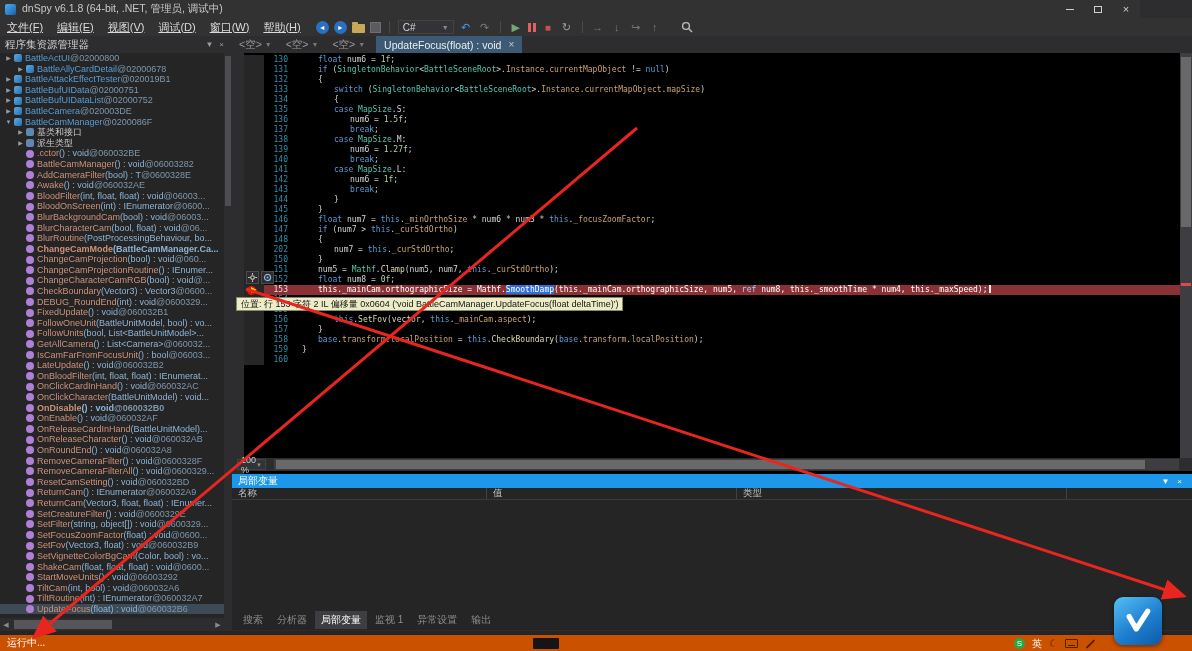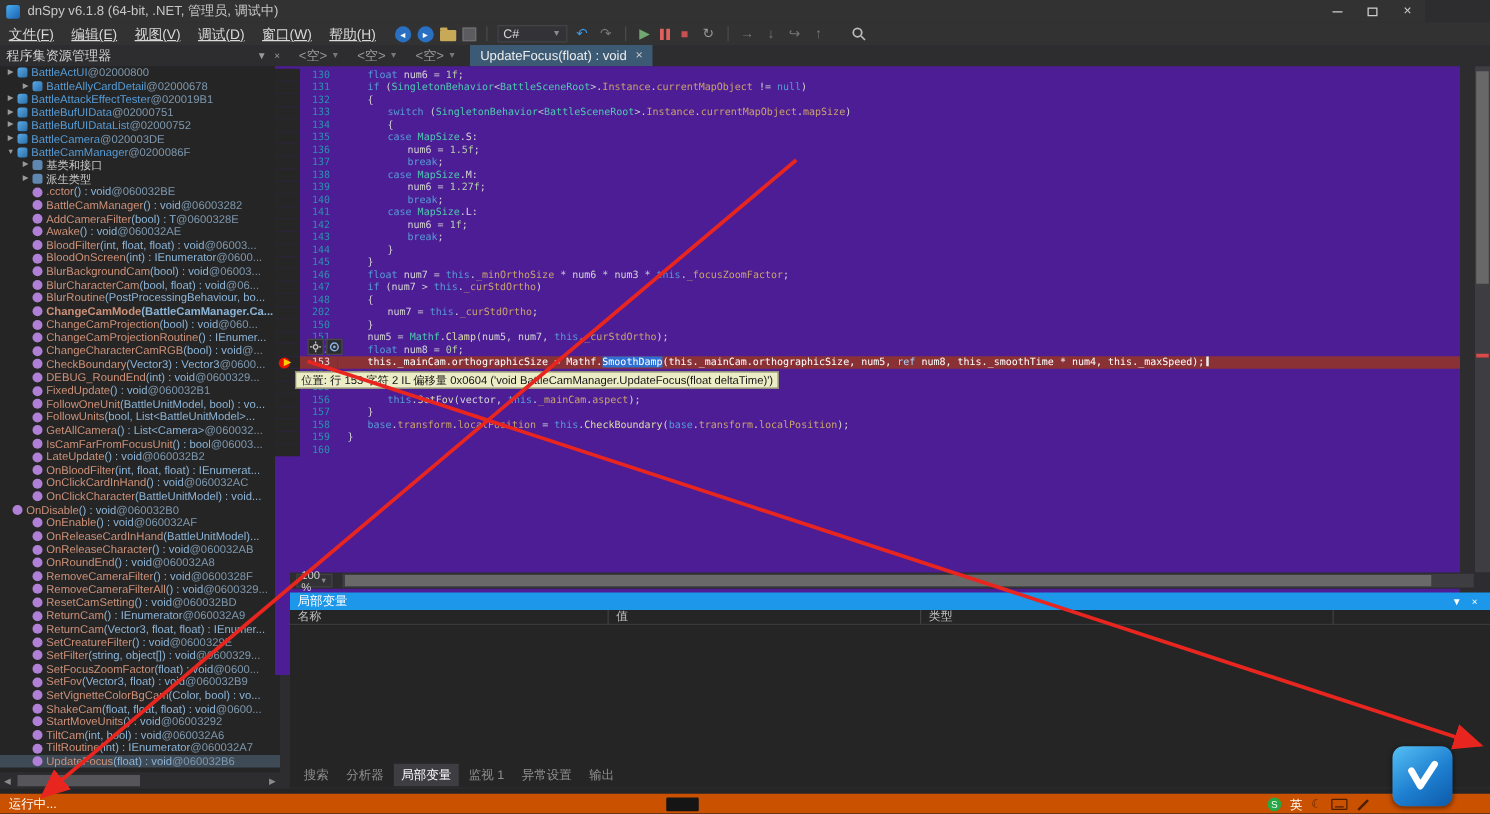--- a/index.html
+++ b/index.html
@@ -58,21 +58,21 @@
   .tree-hscroll .thumb{position:absolute;left:2px;top:0;width:98px;height:9px;background:#55555a;}
 
   
   .tabstrip{position:absolute;left:232px;top:36px;width:960px;height:17px;background:#2d2d30;display:flex;align-items:stretch;}
   .empty-tab{display:flex;align-items:center;gap:3px;padding:0 7px;color:#9a9a9a;font-size:10.5px;}
   .empty-tab .caret{color:#777;font-size:7px;}
   .active-tab{display:flex;align-items:center;gap:7px;padding:0 8px;margin-left:4px;background:#3c5a74;color:#ececec;font-size:10.5px;}
   .active-tab .close{color:#c8c8c8;font-size:10px;}
 
   
-  .editor{position:absolute;left:220px;top:53px;width:948px;height:487px;background:#4c1d95;overflow:hidden;}
+  .editor{position:absolute;left:244px;top:53px;width:948px;height:487px;background:#000000;overflow:hidden;}
   .code-lines{padding-top:2px;}
   .crow{display:flex;height:10px;line-height:10px;font-family:"DejaVu Sans Mono",monospace;font-size:8px;white-space:pre;}
   .gm{width:20px;flex:none;background:#262626;position:relative;}
   .lnum{width:30px;flex:none;text-align:right;padding-right:6px;color:#2b91af;}
   .ctext{flex:1;color:#d4d4d4;overflow:hidden;}
   .c-k{color:#569cd6;} .c-t{color:#4ec9b0;} .c-m{color:#dcdcaa;} .c-f{color:#c9a26d;}
   .c-n{color:#b5cea8;} .c-p{color:#d4d4d4;} .c-w{color:#ffffff;}
   .c-kw{color:#a8d4ff;}
   .c-sel{background:#2e6fd4;color:#fff;}
   .crow.bp .lnum{background:#8a3136;color:#f0d8d8;}
@@ -403,21 +403,21 @@
         <span class="tname mth">OnClickCardInHand</span>
         <span class="tsig">() : void</span>
         <span class="taddr"> @060032AC</span>
       </div>
       <div class="tree-row" style="padding-left: 16px;">
         <span class="exp"></span>
         <span class="ticon mth"></span>
         <span class="tname mth">OnClickCharacter</span>
         <span class="tsig">(BattleUnitModel) : void...</span>
       </div>
-      <div class="tree-row" style="">
+      <div class="tree-row" style="padding-left: 16px; font-weight: bold;">
         <span class="exp"></span>
         <span class="ticon mth"></span>
         <span class="tname mth">OnDisable</span>
         <span class="tsig">() : void</span>
         <span class="taddr"> @060032B0</span>
       </div>
       <div class="tree-row" style="padding-left: 16px;">
         <span class="exp"></span>
         <span class="ticon mth"></span>
         <span class="tname mth">OnEnable</span>

